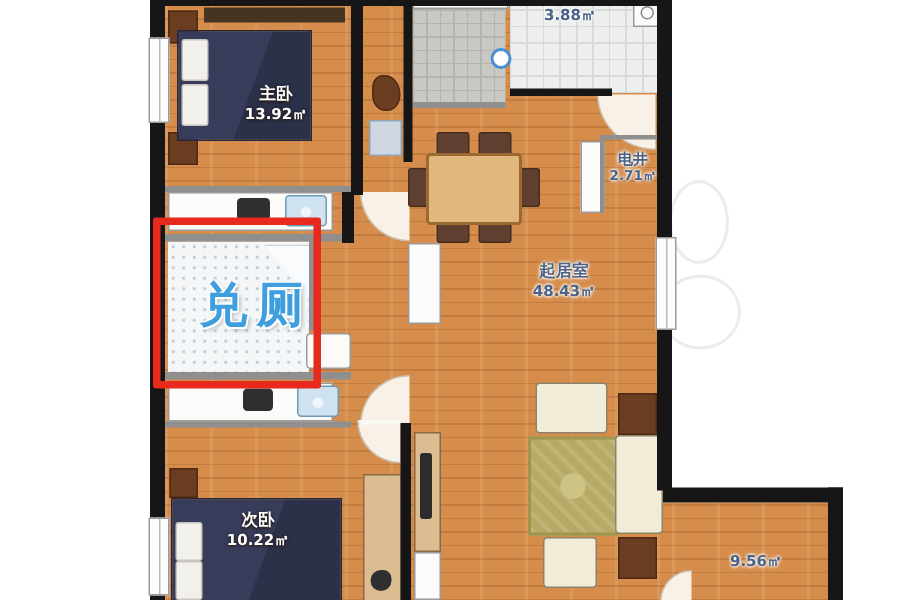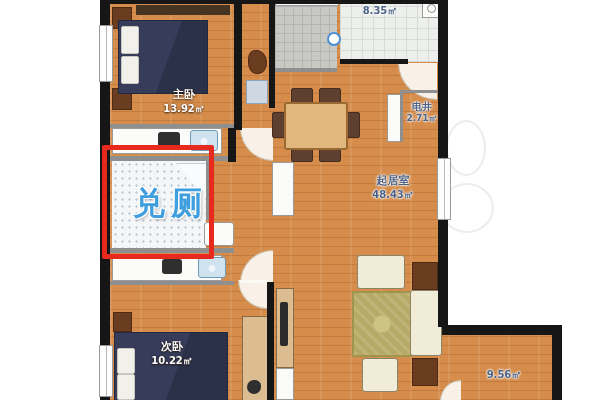--- a/index.html
+++ b/index.html
@@ -78,60 +78,60 @@
   <div class="abs window" style="left:99px;top:25px;width:12px;height:55px;"></div>
   <div class="abs window" style="left:99px;top:345px;width:12px;height:50px;"></div>
   <div class="abs window" style="left:437px;top:158px;width:12px;height:60px;"></div>
 
   <div class="abs" style="left:136px;top:5px;width:94px;height:10px;background:#463423;z-index:5;"></div>
   <div class="abs brown" style="left:112px;top:7px;width:18px;height:20px;"></div>
   <div class="abs brown" style="left:112px;top:88px;width:18px;height:20px;"></div>
   <div class="abs navy" style="left:118px;top:20px;width:88px;height:72px;"></div>
   <div class="abs pillow" style="left:121px;top:26px;width:16px;height:26px;"></div>
   <div class="abs pillow" style="left:121px;top:56px;width:16px;height:26px;"></div>
-  <div class="abs lbl lbl-white" style="left:138px;top:56px;width:92px;margin-top:32px;">
+  <div class="abs lbl lbl-white" style="left:138px;top:56px;width:92px;">
     <span class="name">主卧</span>
     <span class="area">13.92㎡</span>
   </div>
   <div class="abs wall" style="left:234px;top:0;width:8px;height:130px;"></div>
 
   <div class="abs wall" style="left:269px;top:0;width:6px;height:108px;"></div>
   <div class="abs brown" style="left:248px;top:50px;width:17px;height:22px;border-radius:40% 60% 50% 50%;"></div>
   <div class="abs" style="left:246px;top:80px;width:20px;height:22px;background:#cfd8e2;border:1px solid #8fa3b8;z-index:5;"></div>
 
   <div class="abs tile-gray" style="left:275px;top:0;width:62px;height:70px;"></div>
   <div class="abs whitebox" style="left:275px;top:0;width:62px;height:4px;"></div>
   <div class="abs gwall" style="left:275px;top:68px;width:62px;height:4px;"></div>
 
   <div class="abs tile-light" style="left:340px;top:0;width:98px;height:62px;"></div>
   <div class="abs wall" style="left:340px;top:59px;width:68px;height:5px;"></div>
   <div class="abs arc arc-dl" style="left:398px;top:63px;width:38px;height:36px;"></div>
   <div class="abs whitebox" style="left:422px;top:1px;width:16px;height:15px;"></div>
   <div class="abs" style="left:427px;top:4px;width:7px;height:7px;border:1px solid #8a8a8a;border-radius:50%;z-index:6;"></div>
   <div class="abs lbl lbl-blue" style="left:348px;top:4px;width:64px;">
-    <span class="area" style="font-size:10px;">8.35㎡</span>
+    <span class="area" style="font-size:10px;">3.88㎡</span>
   </div>
 
   <div class="abs gwall" style="left:400px;top:90px;width:44px;height:3px;"></div>
   <div class="abs gwall" style="left:400px;top:90px;width:3px;height:52px;"></div>
   <div class="abs whitebox" style="left:387px;top:94px;width:14px;height:46px;"></div>
   <div class="abs lbl lbl-blue" style="left:398px;top:100px;width:48px;">
     <span class="name" style="font-size:10px;">电井</span>
     <span class="area" style="font-size:9px;">2.71㎡</span>
   </div>
 
   <div class="abs chair" style="left:291px;top:88px;width:20px;height:16px;"></div>
   <div class="abs chair" style="left:319px;top:88px;width:20px;height:16px;"></div>
   <div class="abs chair" style="left:291px;top:144px;width:20px;height:16px;"></div>
   <div class="abs chair" style="left:319px;top:144px;width:20px;height:16px;"></div>
   <div class="abs chair" style="left:272px;top:112px;width:14px;height:24px;"></div>
   <div class="abs chair" style="left:344px;top:112px;width:14px;height:24px;"></div>
   <div class="abs" style="left:284px;top:102px;width:60px;height:44px;background:#e2b77e;border:2px solid #9b6a33;border-radius:3px;z-index:6;"></div>
 
-  <div class="abs lbl lbl-blue" style="left:320px;top:174px;width:112px;padding-left:17px;">
+  <div class="abs lbl lbl-blue" style="left:320px;top:174px;width:112px;">
     <span class="name">起居室</span>
     <span class="area" style="font-size:10px;">48.43㎡</span>
   </div>
 
   <div class="abs cream" style="left:357px;top:255px;width:46px;height:32px;"></div>
   <div class="abs rug" style="left:352px;top:291px;width:56px;height:62px;"></div>
   <div class="abs cream" style="left:410px;top:290px;width:30px;height:64px;"></div>
   <div class="abs brown" style="left:412px;top:262px;width:24px;height:26px;"></div>
   <div class="abs brown" style="left:412px;top:358px;width:24px;height:26px;"></div>
   <div class="abs cream" style="left:362px;top:358px;width:34px;height:32px;"></div>

